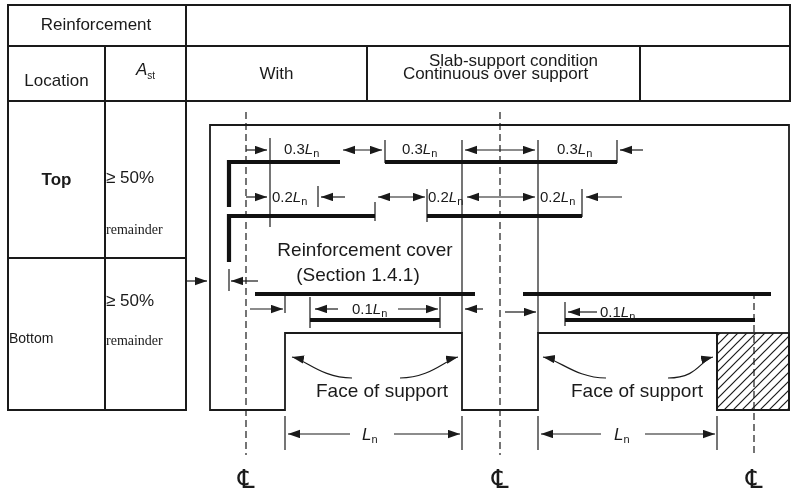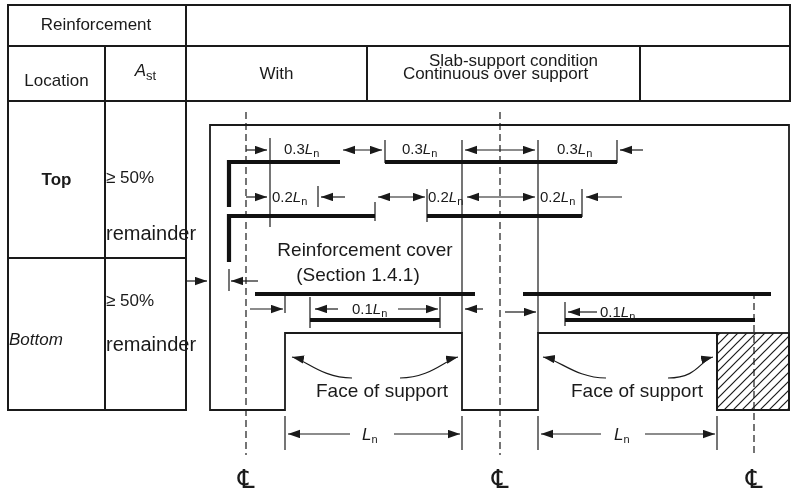--- a/index.html
+++ b/index.html
@@ -2,22 +2,22 @@
 <html><head>
 <meta charset="utf-8">
 <style>
   html,body{margin:0;padding:0;background:#fff;}
   #stage{position:relative;width:800px;height:499px;background:#ffffff;
          font-family:"Liberation Sans",sans-serif;color:#1a1a1a;overflow:hidden;}
   .ln{position:absolute;background:#1a1a1a;}
   .cell{position:absolute;display:flex;align-items:center;justify-content:center;
         text-align:center;font-size:17px;line-height:20px;}
   .abs{position:absolute;text-align:left;}
-  .small{font-size:20px;}
-  sub.st{font-size:13px;font-style:normal;}
+  .small{font-size:14px;font-family:Liberation Serif, serif;}
+  sub.st{font-size:10px;font-style:normal;}
   .ital{font-style:italic;}
   svg{position:absolute;left:0;top:0;}
   svg text{font-family:"Liberation Sans",sans-serif;fill:#1a1a1a;}
   .dimtxt{font-size:15px;}
   .dimsub{font-size:11px;}
   .bigtxt{font-size:19px;}
   .cltxt{font-size:26px;font-family:"DejaVu Sans",sans-serif;}
 </style>
 </head>
 <body>
@@ -60,21 +60,21 @@
   <div class="cell" style="left:9px;top:102px;width:95px;height:155px;font-weight:bold;">
     <span>Top</span>
   </div>
   <div class="abs" style="left:106px;top:168px;width:79px;font-size:17px;">
     <span>≥ 50%</span>
   </div>
   <div class="abs small" style="left:106px;top:222px;width:79px;">
     <span>remainder</span>
   </div>
 
-  <div class="abs" style="left:9px;top:330px;width:95px;font-size:17px;font-style:italic;">
+  <div class="abs" style="left:9px;top:330px;width:95px;font-size:14px;">
     <span>Bottom</span>
   </div>
   <div class="abs" style="left:106px;top:291px;width:79px;font-size:17px;">
     <span>≥ 50%</span>
   </div>
   <div class="abs small" style="left:106px;top:333px;width:79px;">
     <span>remainder</span>
   </div>
 
   <svg width="800" height="499" viewBox="0 0 800 499">

